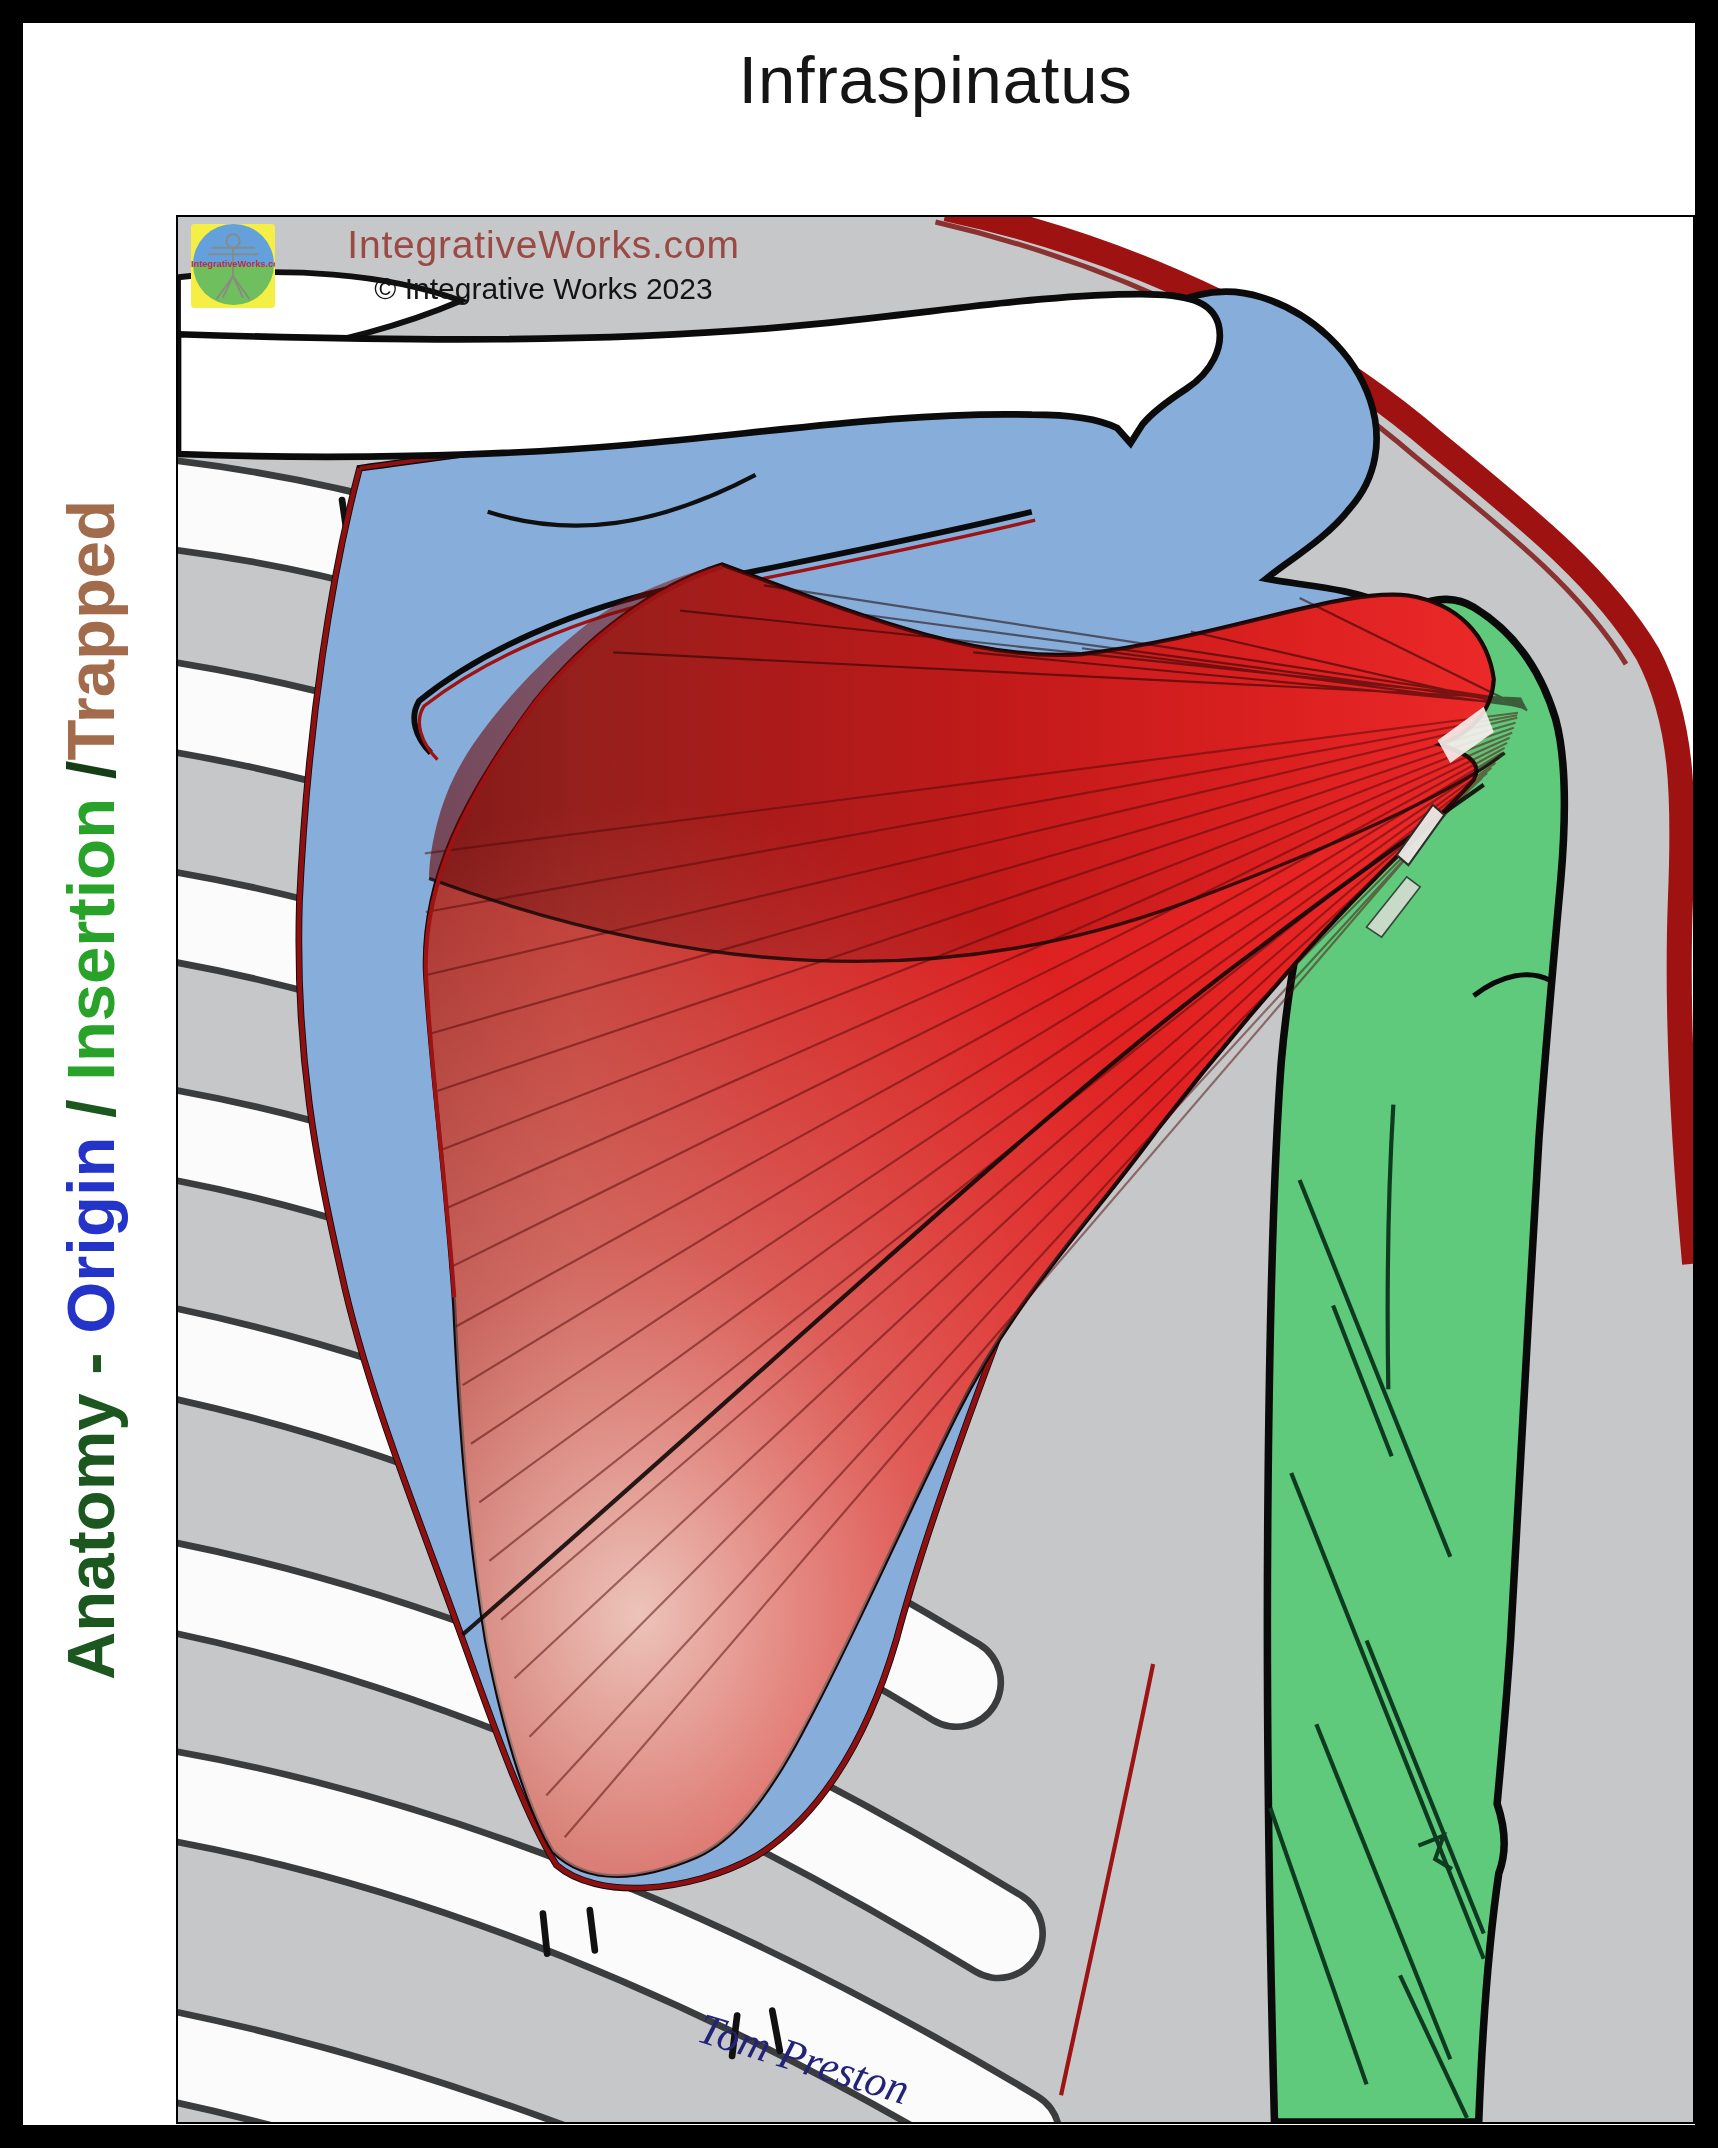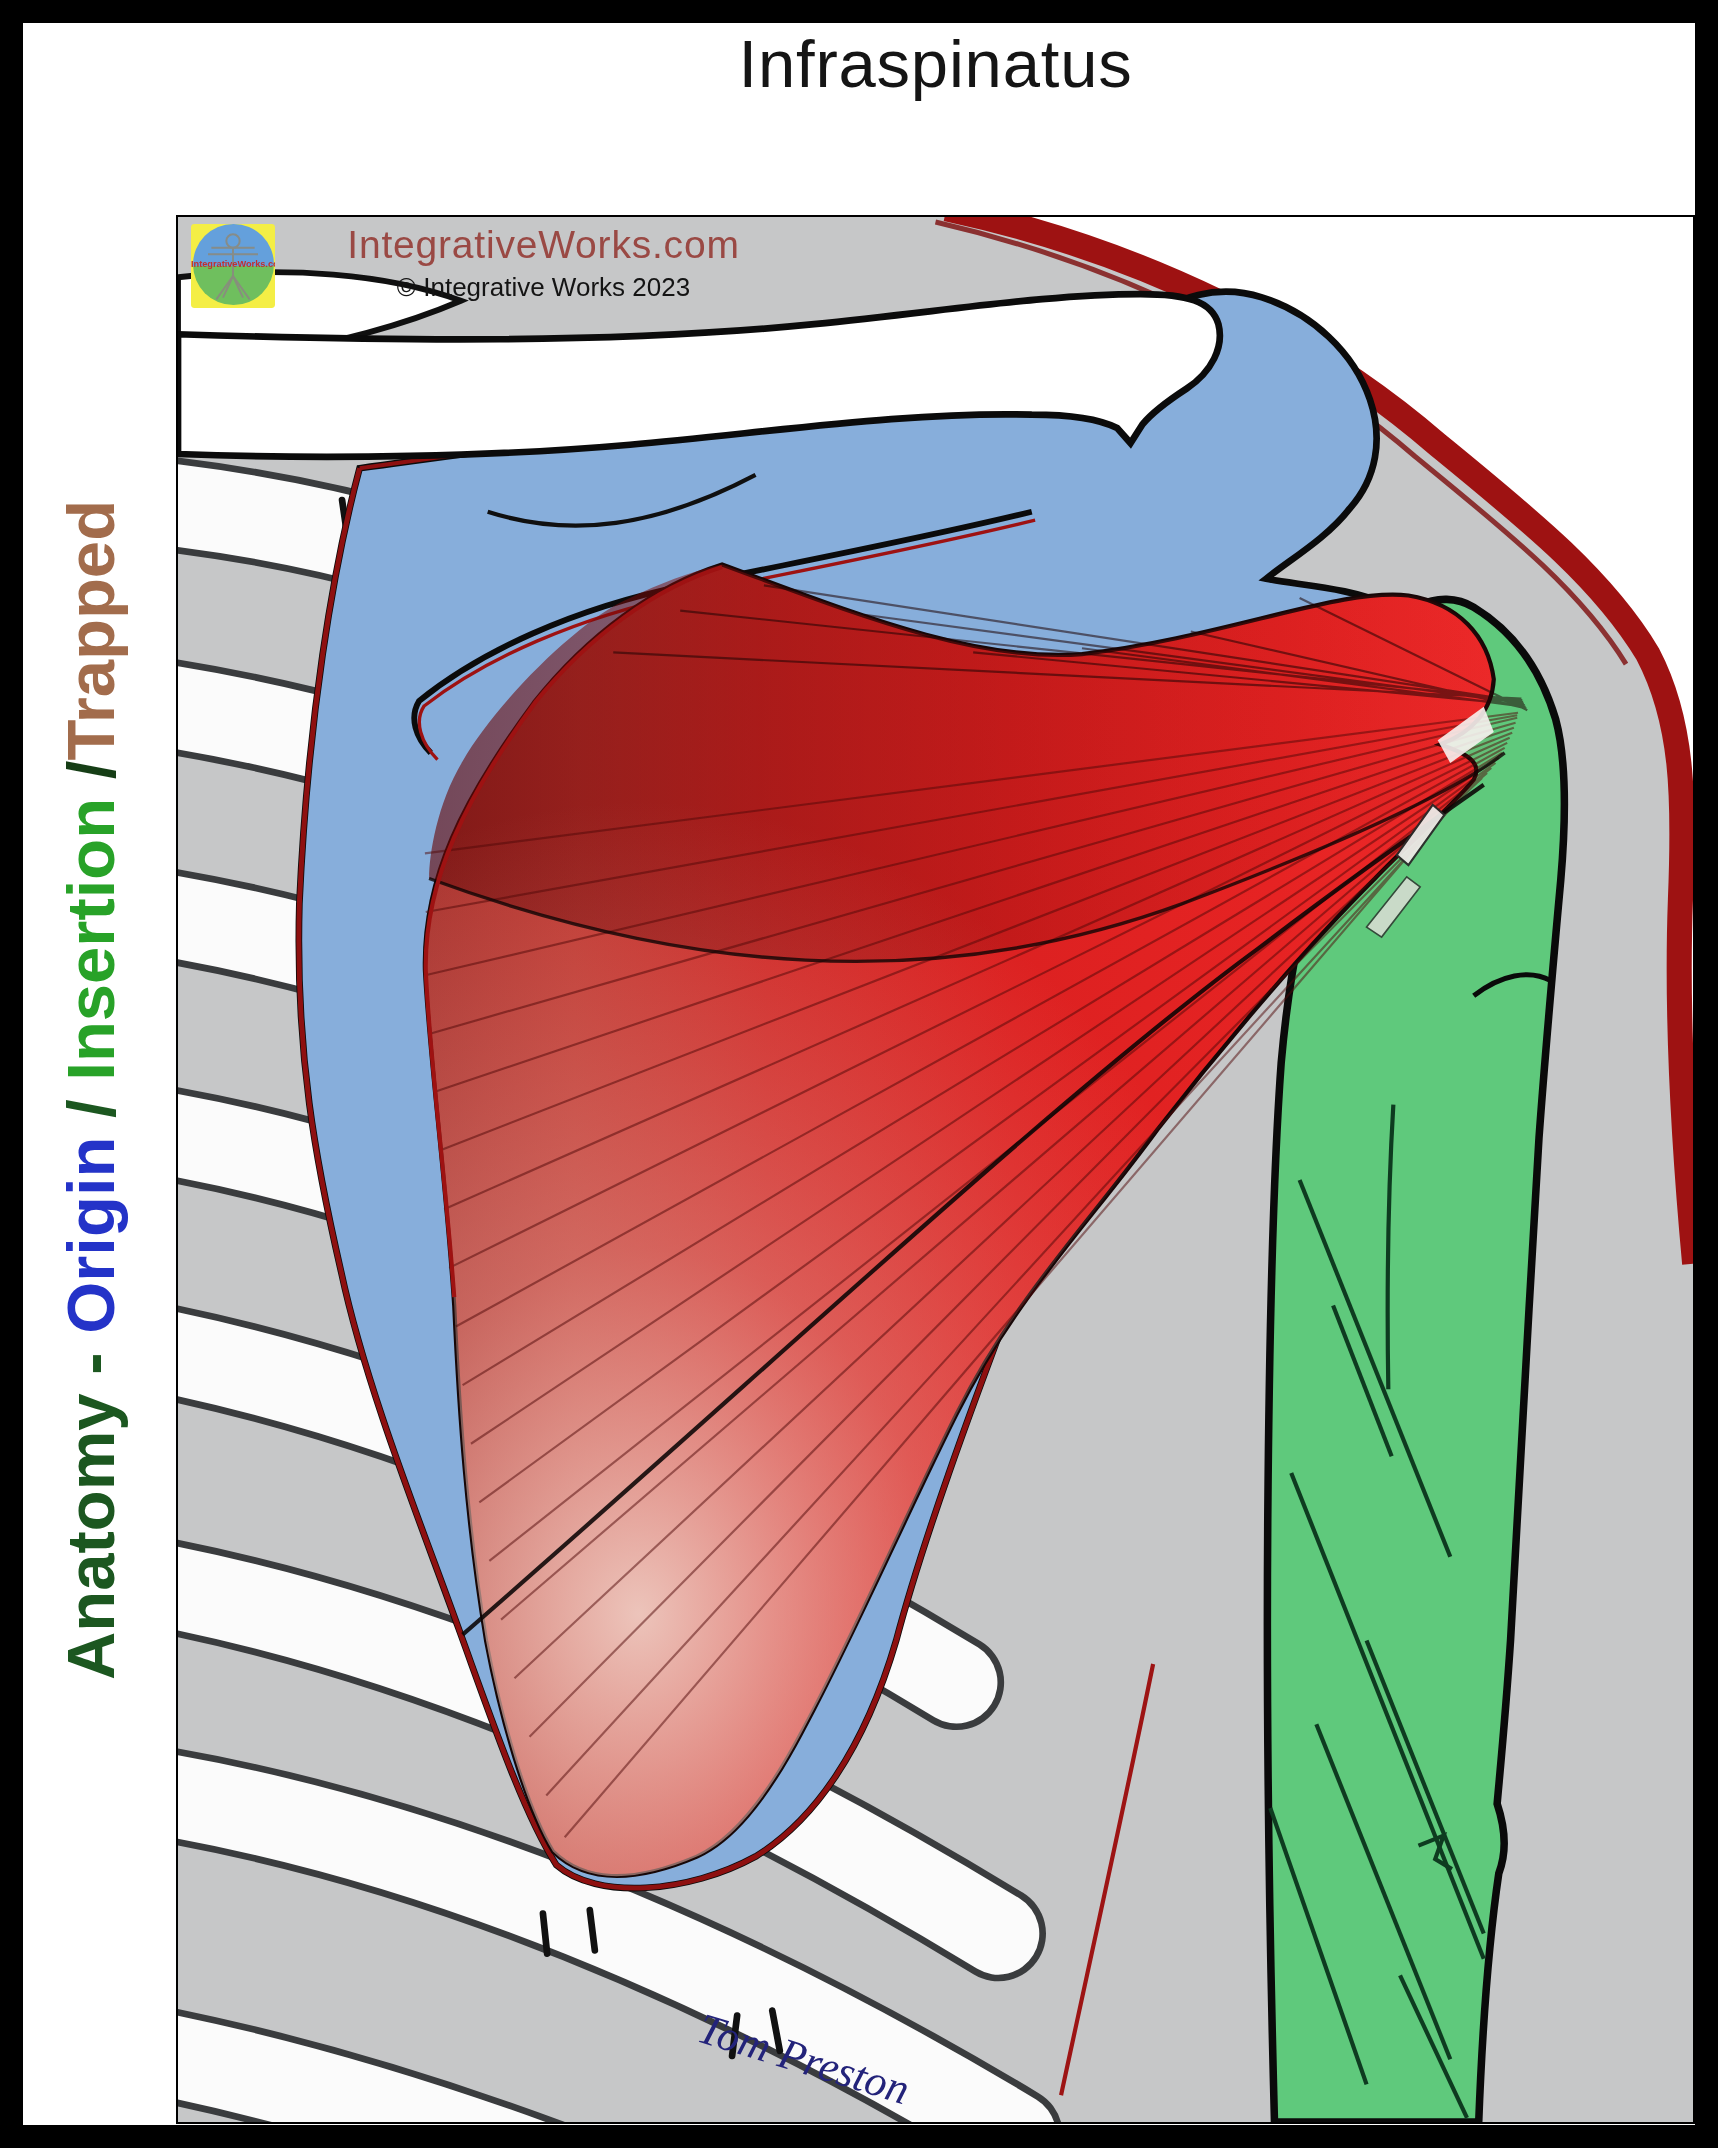--- a/index.html
+++ b/index.html
@@ -6,21 +6,21 @@
   .page{
     position:relative;
     width:1718px;height:2148px;
     box-sizing:border-box;
     border:23.5px solid #000;
     background:#ffffff;
     font-family:"Liberation Sans", sans-serif;
     overflow:hidden;
   }
   .titles{
-    position:absolute;left:153px;top:5px;width:1519px;
+    position:absolute;left:153px;top:21px;width:1519px;
     text-align:center;z-index:3;
   }
   .title{
     font-size:67px;color:#151515;line-height:1.08;font-weight:400;letter-spacing:0.8px;
   }
   .subtitle{
     font-size:49px;color:#101010;line-height:1.05;font-weight:400;margin-top:1.7px;
   }
   .side-label{
     position:absolute;left:67px;top:1067px;
@@ -44,21 +44,21 @@
   }
   .logo .fig{position:absolute;left:11.7px;top:5px;width:60px;height:74px;z-index:1;}
   .logo .logo-text{
     position:absolute;left:0;top:35px;width:100%;text-align:center;
     font-size:9.2px;font-weight:700;color:#C03030;z-index:2;
   }
   .watermark{
     position:absolute;left:277px;top:200px;width:487px;text-align:center;z-index:4;
   }
   .wm-site{font-size:39px;color:#9A4944;letter-spacing:0.8px;}
-  .wm-copy{font-size:26px;color:#141414;margin-top:5px;}
+  .wm-copy{font-size:30px;color:#141414;margin-top:5px;}
 </style>
 </head>
 <body>
 
 <div class="page">
 
   <div class="titles">
     <div class="title">Infraspinatus</div>
   </div>
 

